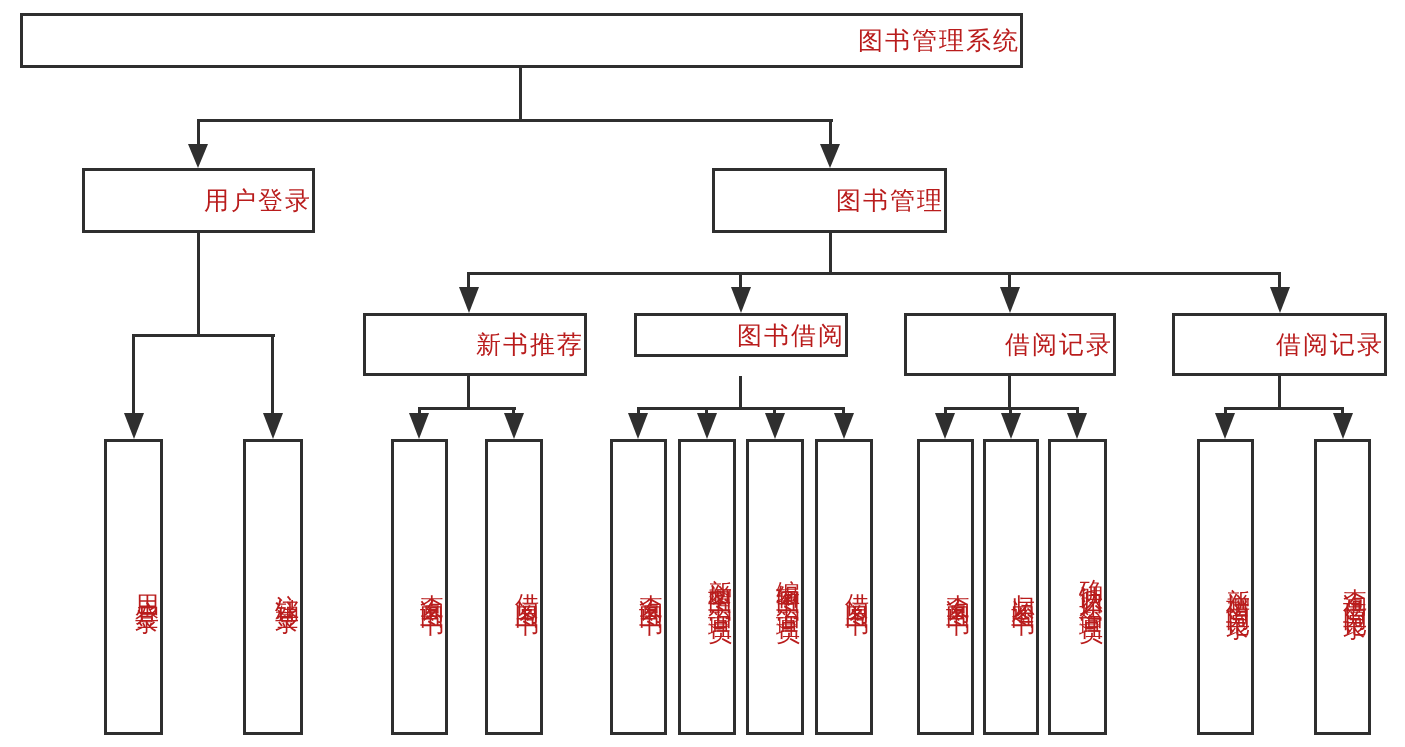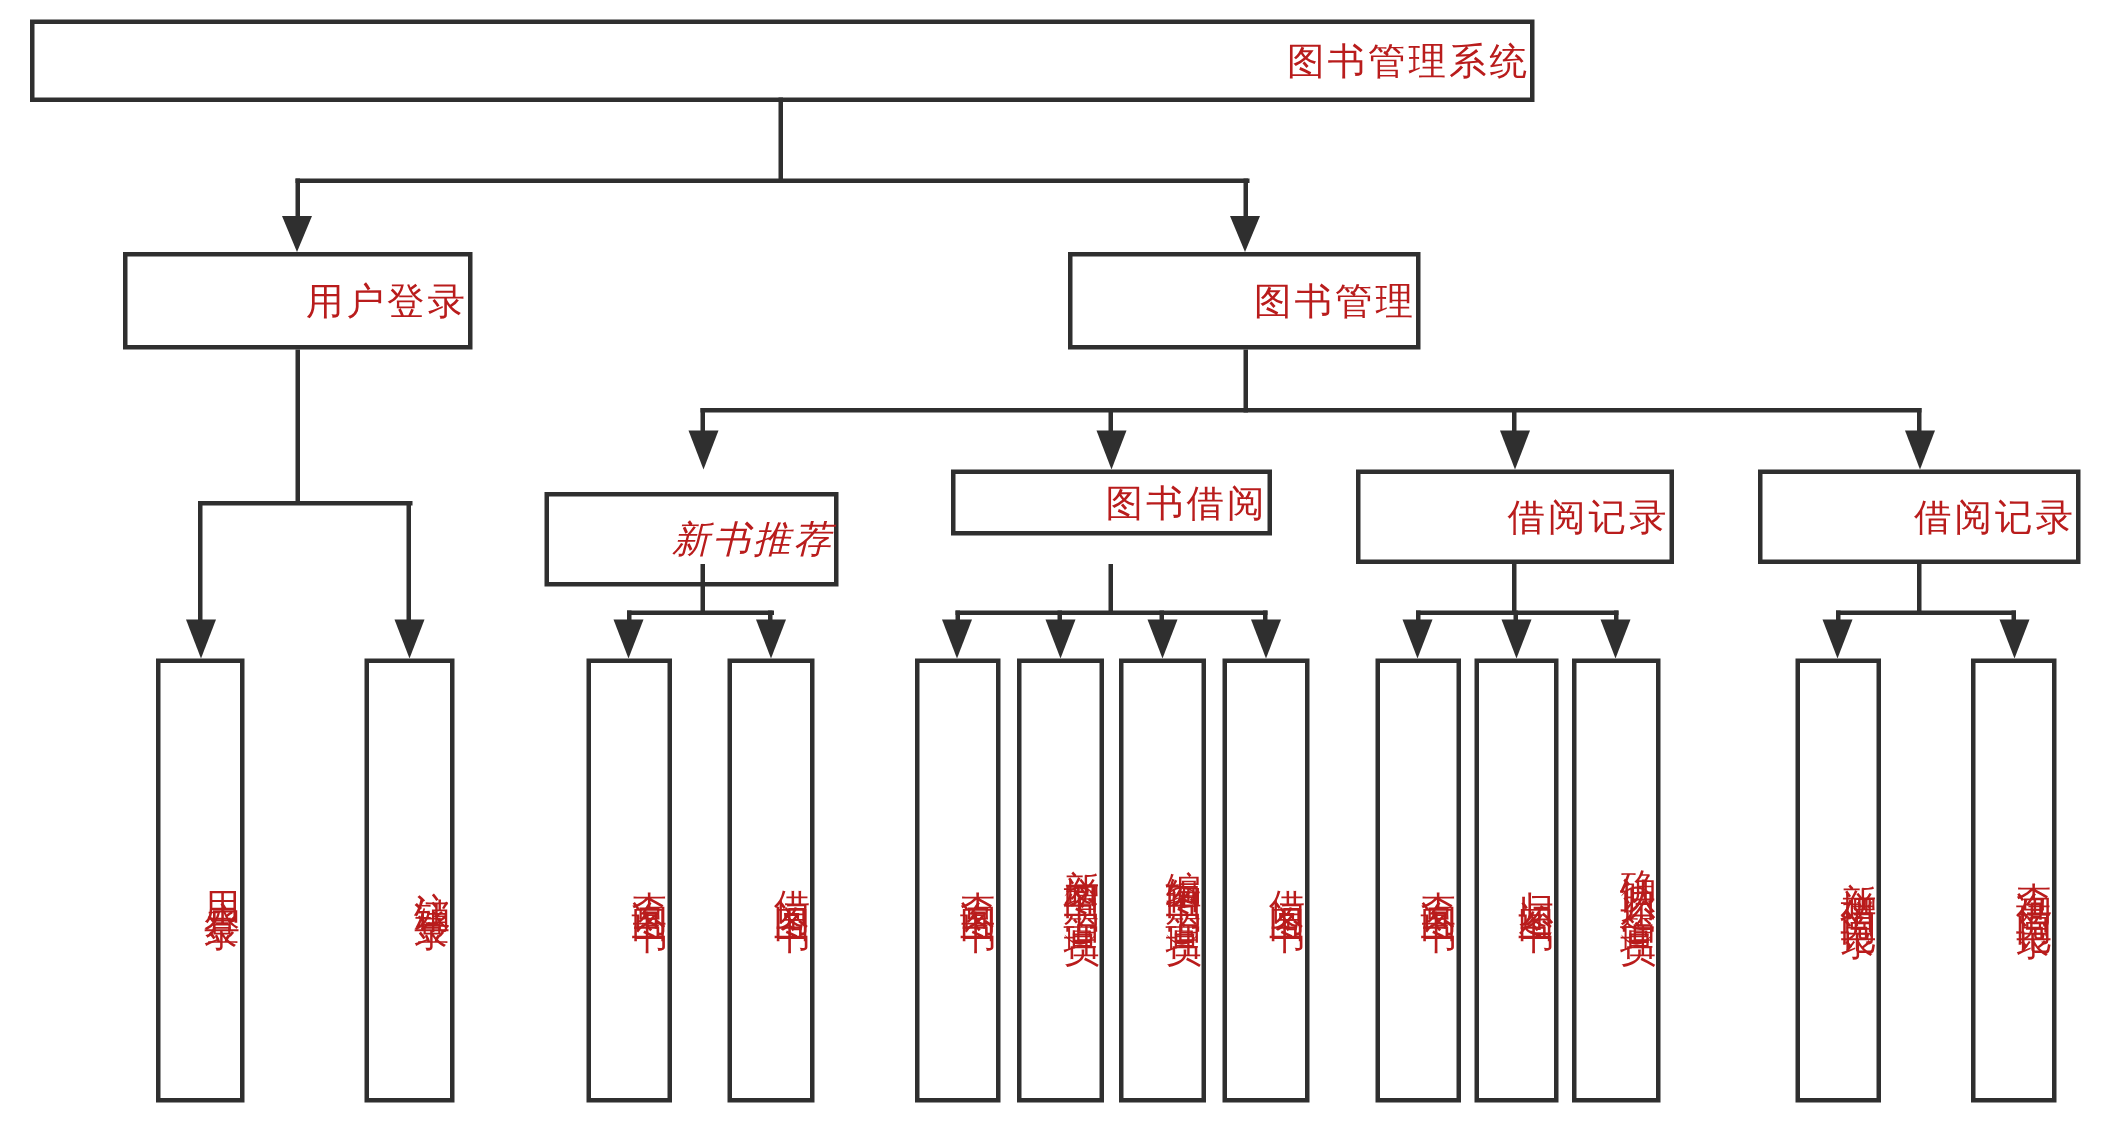--- a/index.html
+++ b/index.html
@@ -92,21 +92,21 @@
   <div class="line" style="left:467px; top:272px; width:814px; height:3px;"></div>
   <div class="line" style="left:467px; top:272px; width:3px; height:16px;"></div>
   <div class="arrow" style="left:459px; top:287px;"></div>
   <div class="line" style="left:739px; top:272px; width:3px; height:16px;"></div>
   <div class="arrow" style="left:731px; top:287px;"></div>
   <div class="line" style="left:1008px; top:272px; width:3px; height:16px;"></div>
   <div class="arrow" style="left:1000px; top:287px;"></div>
   <div class="line" style="left:1278px; top:272px; width:3px; height:16px;"></div>
   <div class="arrow" style="left:1270px; top:287px;"></div>
 
-  <div class="box" style="left:363px; top:328px; width:196px; height:63px;font-style:italic;">
+  <div class="box" style="left:363px; top:313px; width:224px; height:63px;">
     <span class="htext">新书推荐</span>
   </div>
   <div class="box" style="left:634px; top:313px; width:214px; height:44px;">
     <span class="htext">图书借阅</span>
   </div>
   <div class="box" style="left:904px; top:313px; width:212px; height:63px;">
     <span class="htext">借阅记录</span>
   </div>
   <div class="box" style="left:1172px; top:313px; width:215px; height:63px;padding-left:48px;">
     <span class="htext">借阅记录</span>

